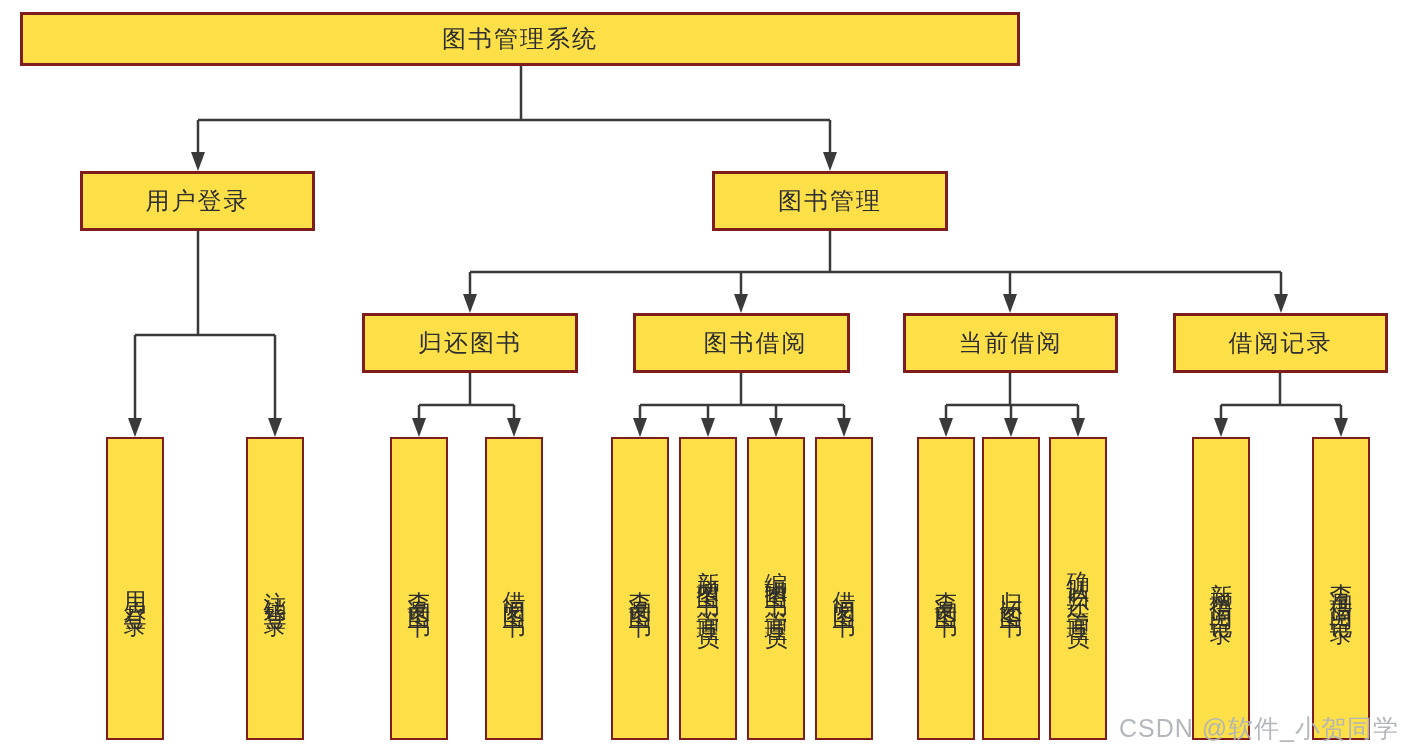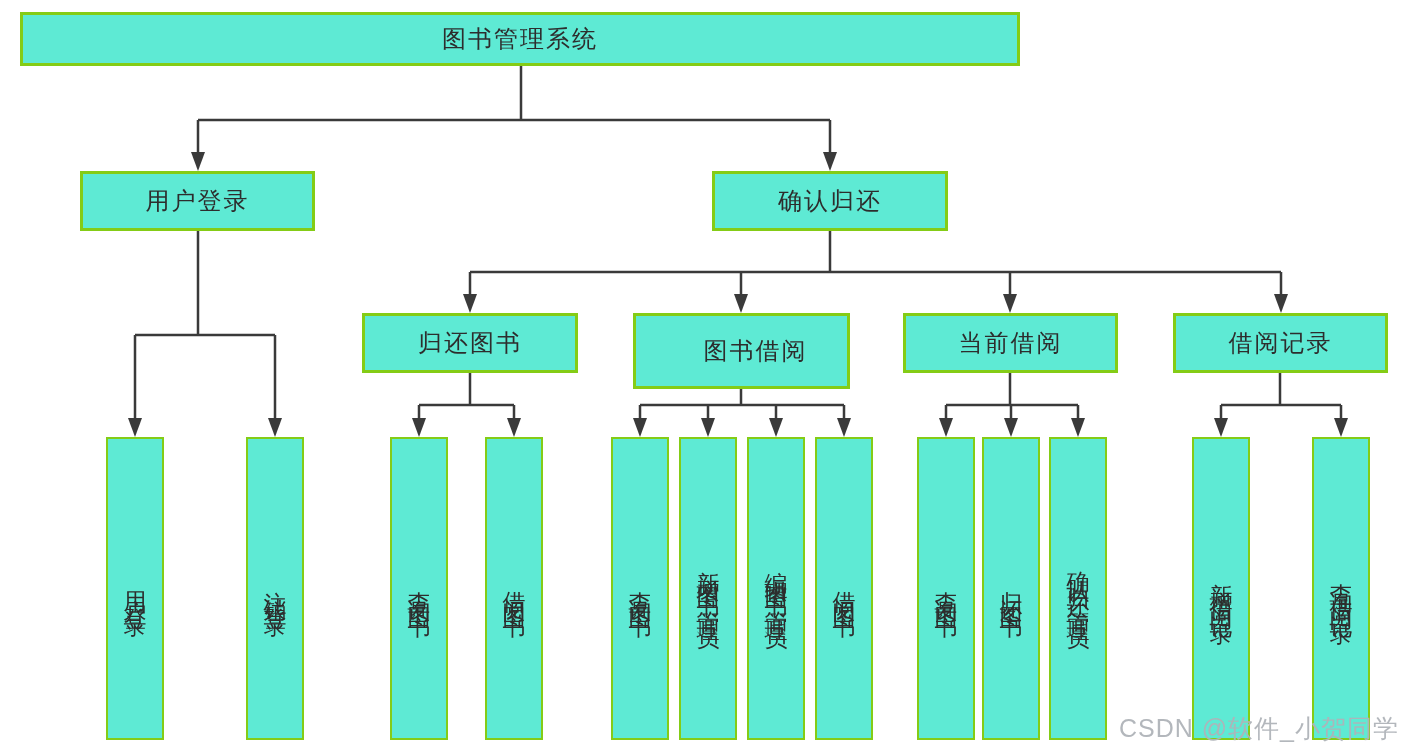--- a/index.html
+++ b/index.html
@@ -9,22 +9,22 @@
     height: 747px;
     background: #ffffff;
     font-family: "Liberation Sans", "DejaVu Sans", sans-serif;
     color: #2d2d2d;
     overflow: hidden;
   }
   svg.wires { position: absolute; left: 0; top: 0; }
   .node {
     position: absolute;
     box-sizing: border-box;
-    background: #5eead4;
-    border: 3px solid #84cc16;
+    background: #fde047;
+    border: 3px solid #7f1d1d;
     display: flex;
     align-items: center;
     justify-content: center;
     font-size: 24px;
     letter-spacing: 2px;
     white-space: nowrap;
   }
   .leaf { border-width: 2px; }
   .vtext {
     writing-mode: vertical-rl;
@@ -78,24 +78,24 @@
       <polygon points="1004,418 1018,418 1011,437"></polygon>
       <polygon points="1071,418 1085,418 1078,437"></polygon>
       <polygon points="1214,418 1228,418 1221,437"></polygon>
       <polygon points="1334,418 1348,418 1341,437"></polygon>
     </g>
   </svg>
 
   <div class="node" style="left:20px; top:12px; width:1000px; height:54px;">图书管理系统</div>
 
   <div class="node" style="left:80px; top:171px; width:235px; height:60px;">用户登录</div>
-  <div class="node" style="left:712px; top:171px; width:236px; height:60px;">确认归还</div>
+  <div class="node" style="left:712px; top:171px; width:236px; height:60px;">图书管理</div>
 
   <div class="node" style="left:362px; top:313px; width:216px; height:60px;">归还图书</div>
-  <div class="node" style="left:633px; top:313px; width:217px; height:76px;padding-left:28px;">图书借阅</div>
+  <div class="node" style="left:633px; top:313px; width:217px; height:60px;padding-left:28px;">图书借阅</div>
   <div class="node" style="left:903px; top:313px; width:215px; height:60px;">当前借阅</div>
   <div class="node" style="left:1173px; top:313px; width:215px; height:60px;">借阅记录</div>
 
   <div class="node leaf" style="left:106px; top:437px; width:58px; height:303px;">
     <span class="vtext">用户登录</span>
   </div>
   <div class="node leaf" style="left:246px; top:437px; width:58px; height:303px;">
     <span class="vtext">注销登录</span>
   </div>
 

